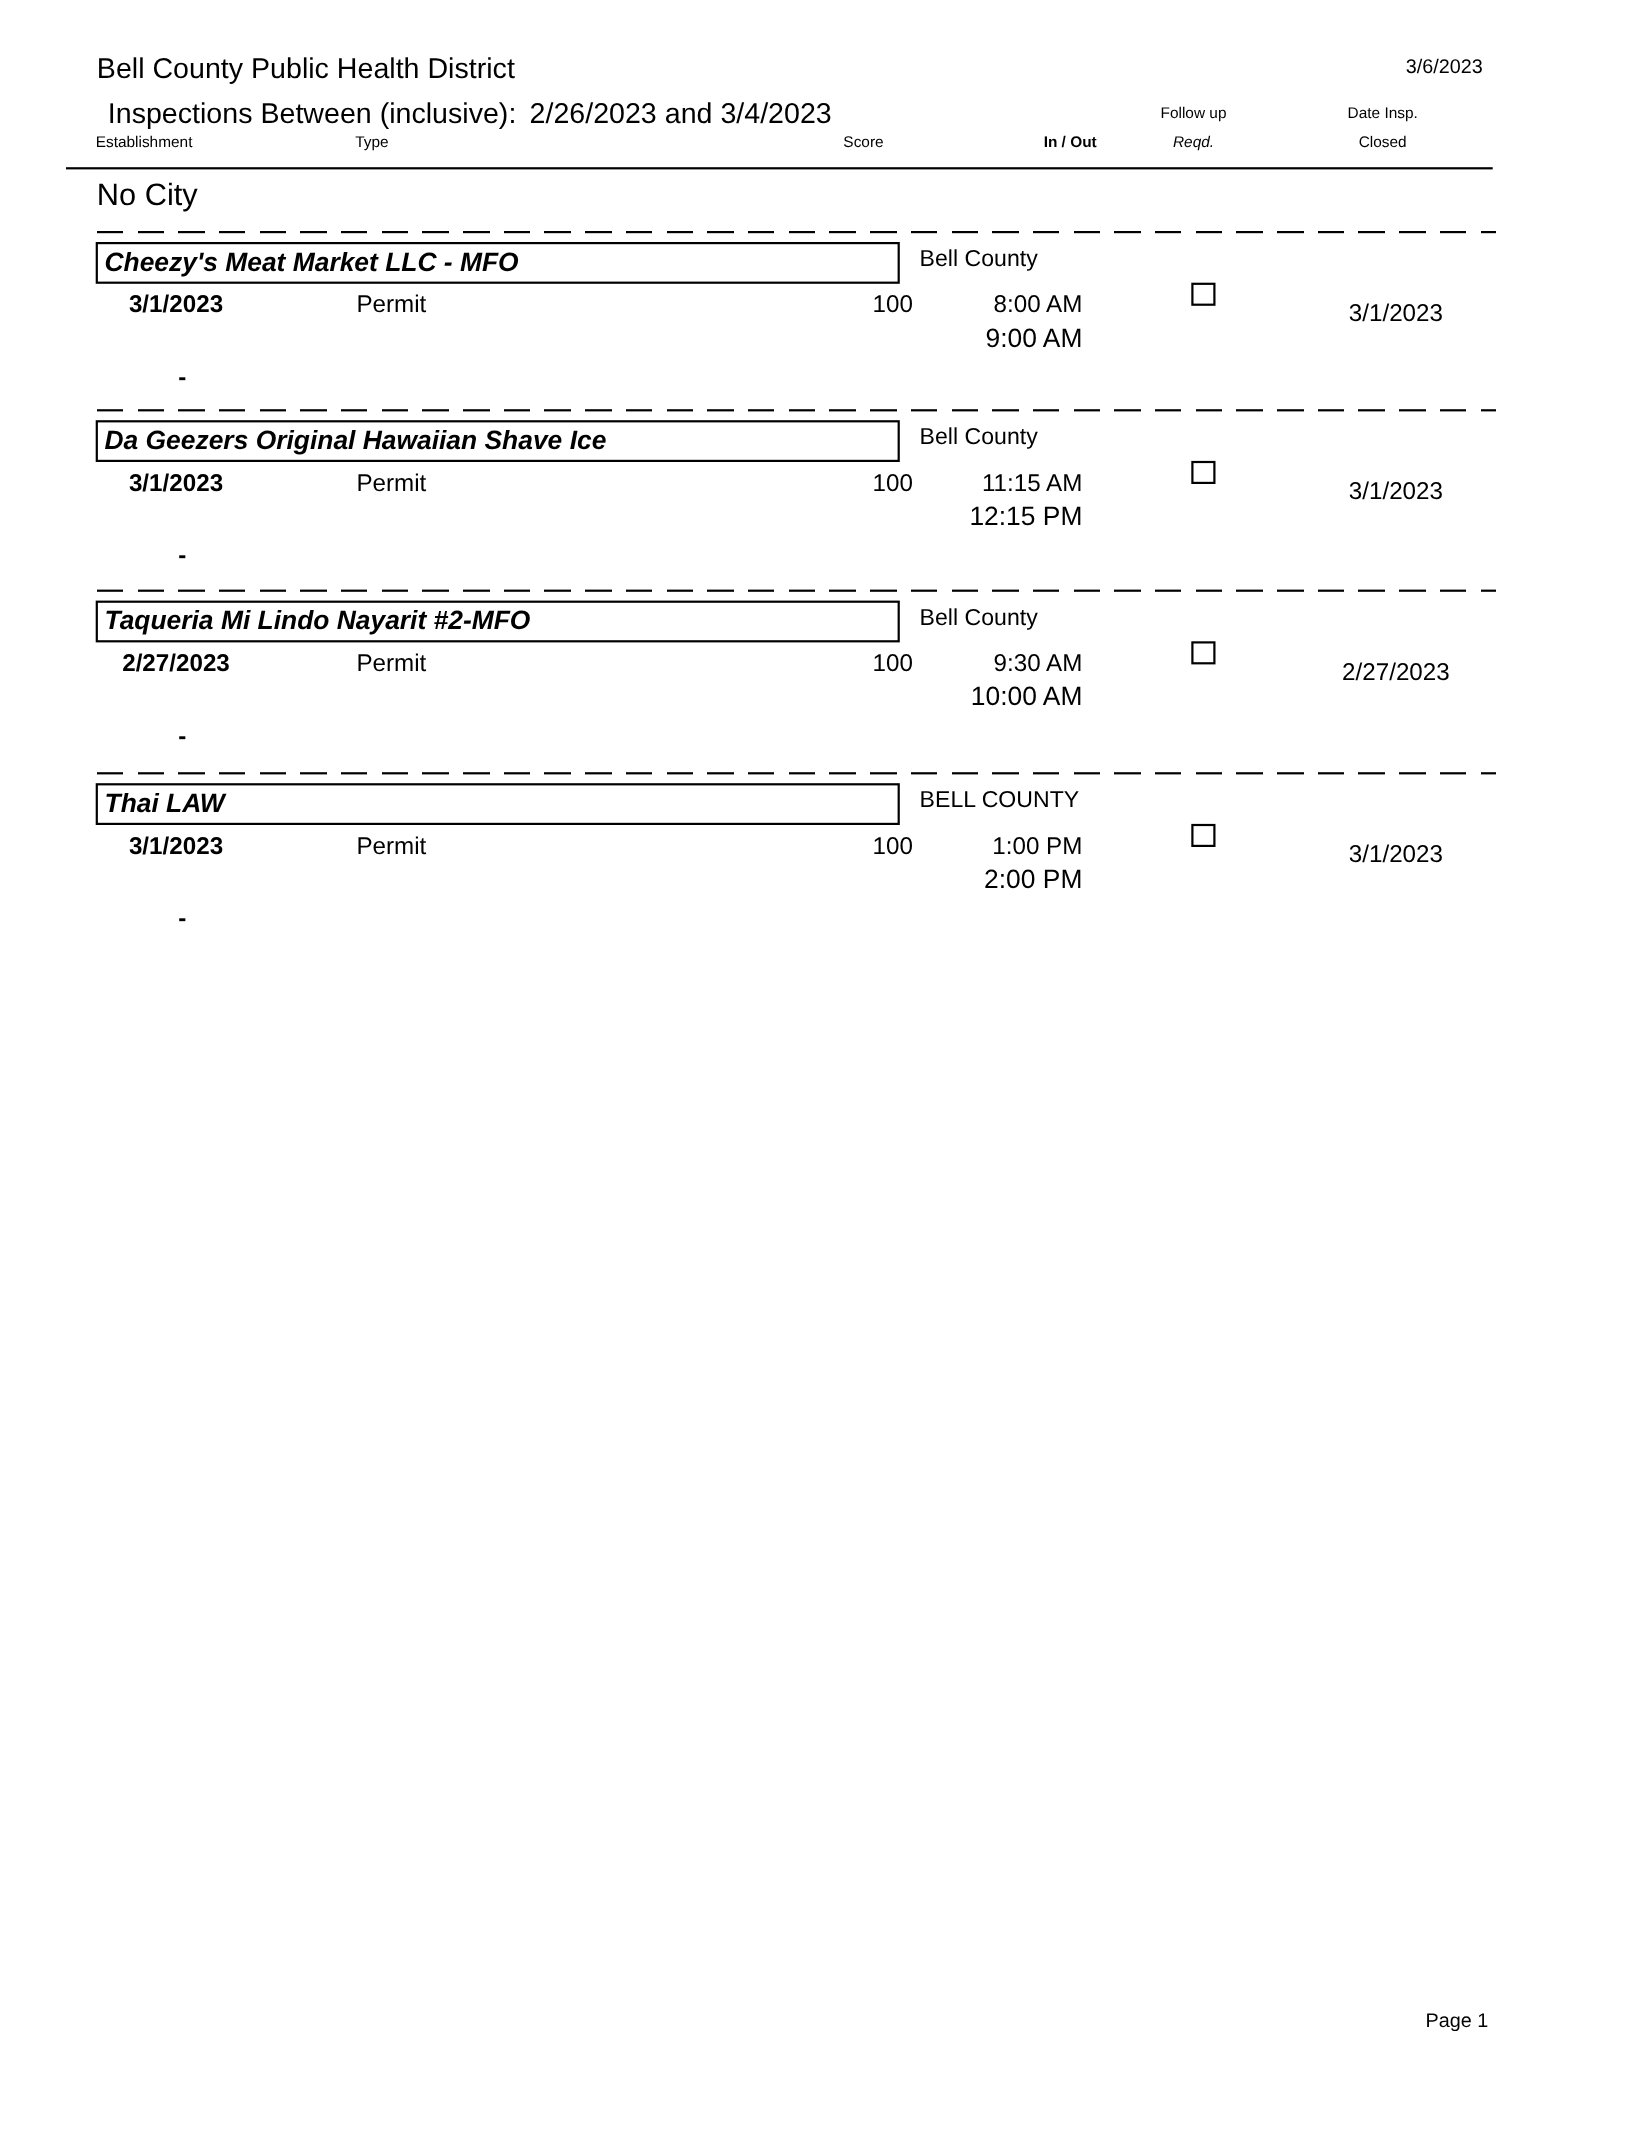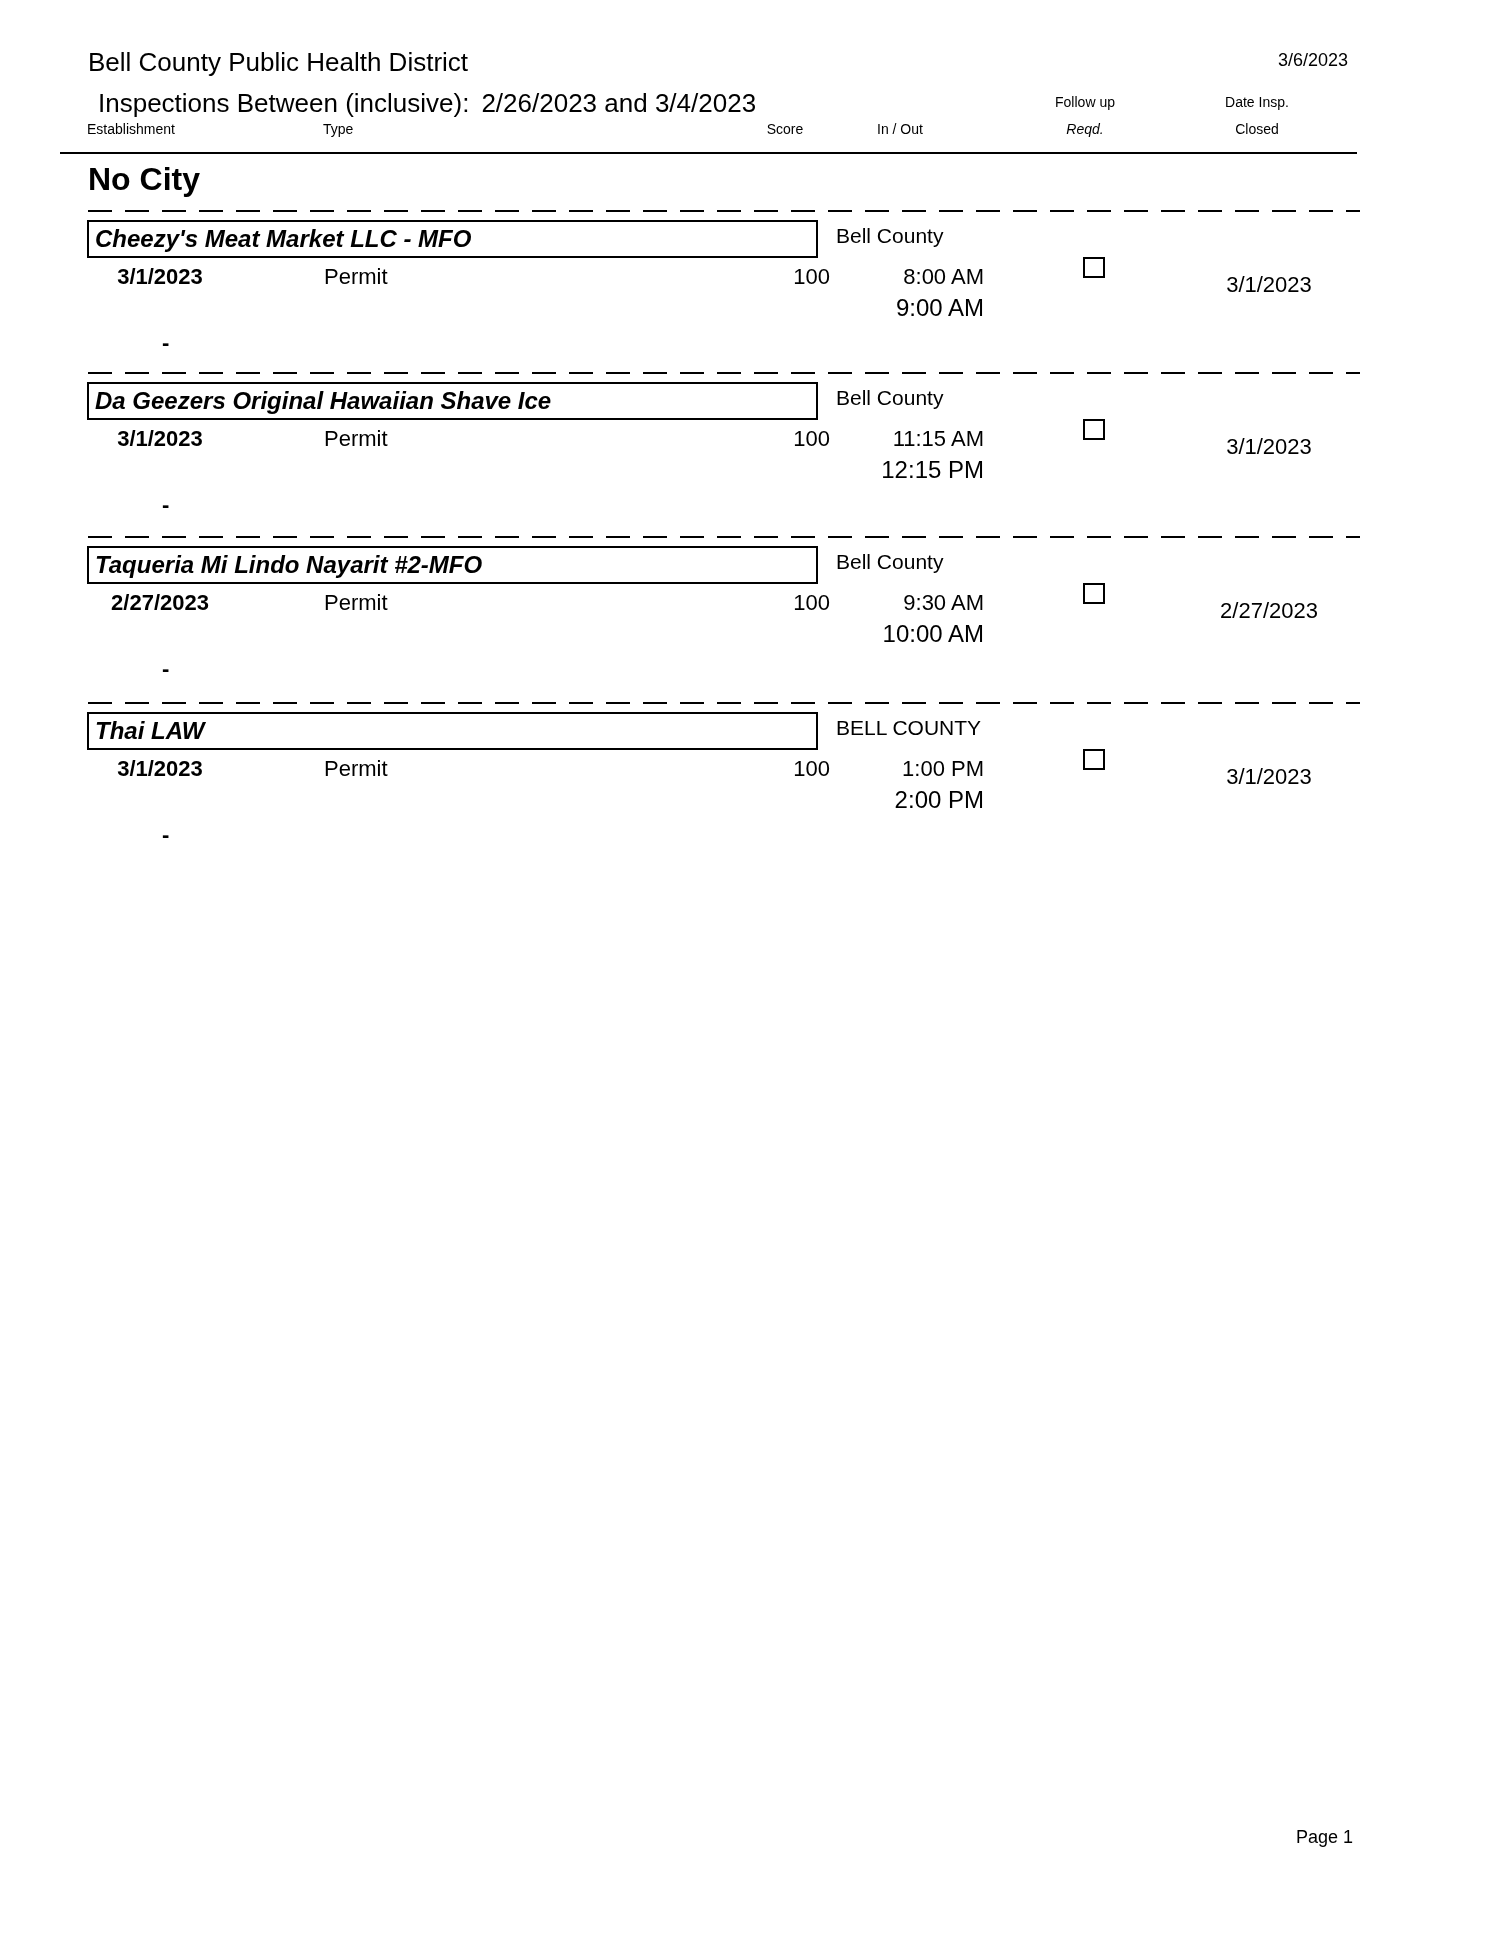--- a/index.html
+++ b/index.html
@@ -15,25 +15,25 @@
   .report-title{left:88px;top:47px;font-size:26px;}
   .print-date{left:1196px;top:50px;width:152px;text-align:right;font-size:18px;}
   .subtitle{left:98px;top:88px;font-size:26px;}
   .subtitle .range{margin-left:12px;}
   .colhead{font-size:14px;}
   .h-followup1{left:1025px;top:94px;width:120px;text-align:center;}
   .h-dateinsp1{left:1187px;top:94px;width:140px;text-align:center;}
   .h-establishment{left:87px;top:121px;}
   .h-type{left:323px;top:121px;}
   .h-score{left:735px;top:121px;width:100px;text-align:center;}
-  .h-inout{left:877px;top:121px;width:120px;text-align:left;}
+  .h-inout{left:877px;top:121px;width:120px;text-align:right;font-weight:bold;}
   .h-reqd{left:1025px;top:121px;width:120px;text-align:center;font-style:italic;}
   .h-closed{left:1187px;top:121px;width:140px;text-align:center;}
   .header-rule{left:60px;top:152px;width:1297px;height:2px;background:#000;}
-  .group-header{left:88px;top:161px;font-size:32px;font-weight:bold;}
+  .group-header{left:88px;top:161px;font-size:28px;font-weight:normal;}
 
   
   .block{position:absolute;left:0;top:0;width:1500px;height:164px;}
   .sep{position:absolute;left:88px;top:0;width:1272px;height:2px;
        background:repeating-linear-gradient(to right,#000 0 24px,transparent 24px 37px);}
   .name-box{position:absolute;left:87px;top:10px;width:727px;height:34px;border:2px solid #000;}
   .name-box span{position:absolute;left:6px;top:50%;transform:translateY(-50%);
        font-size:24px;font-weight:bold;white-space:nowrap;font-style:italic;}
   .county{position:absolute;left:836px;top:14px;font-size:21px;white-space:nowrap;}
   .insp-date{position:absolute;left:85px;top:54px;width:150px;text-align:center;

